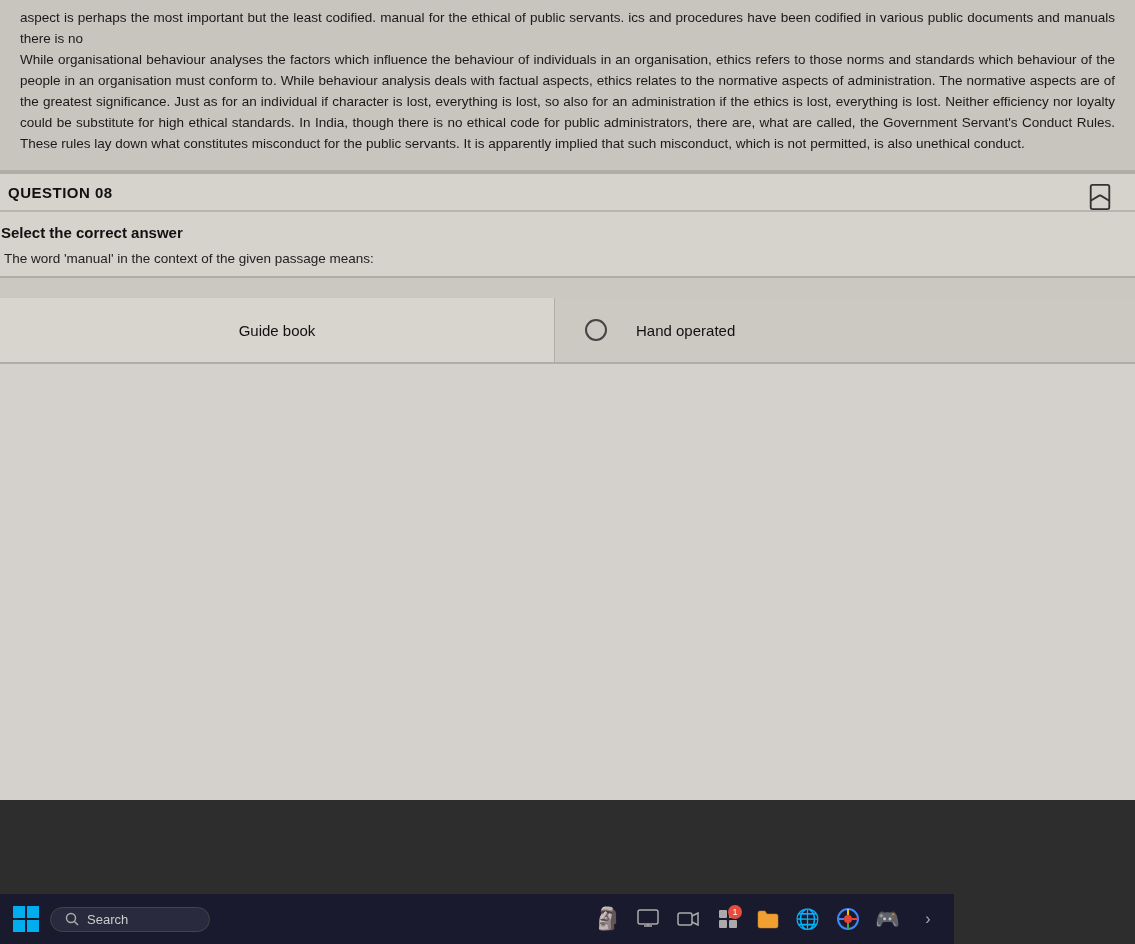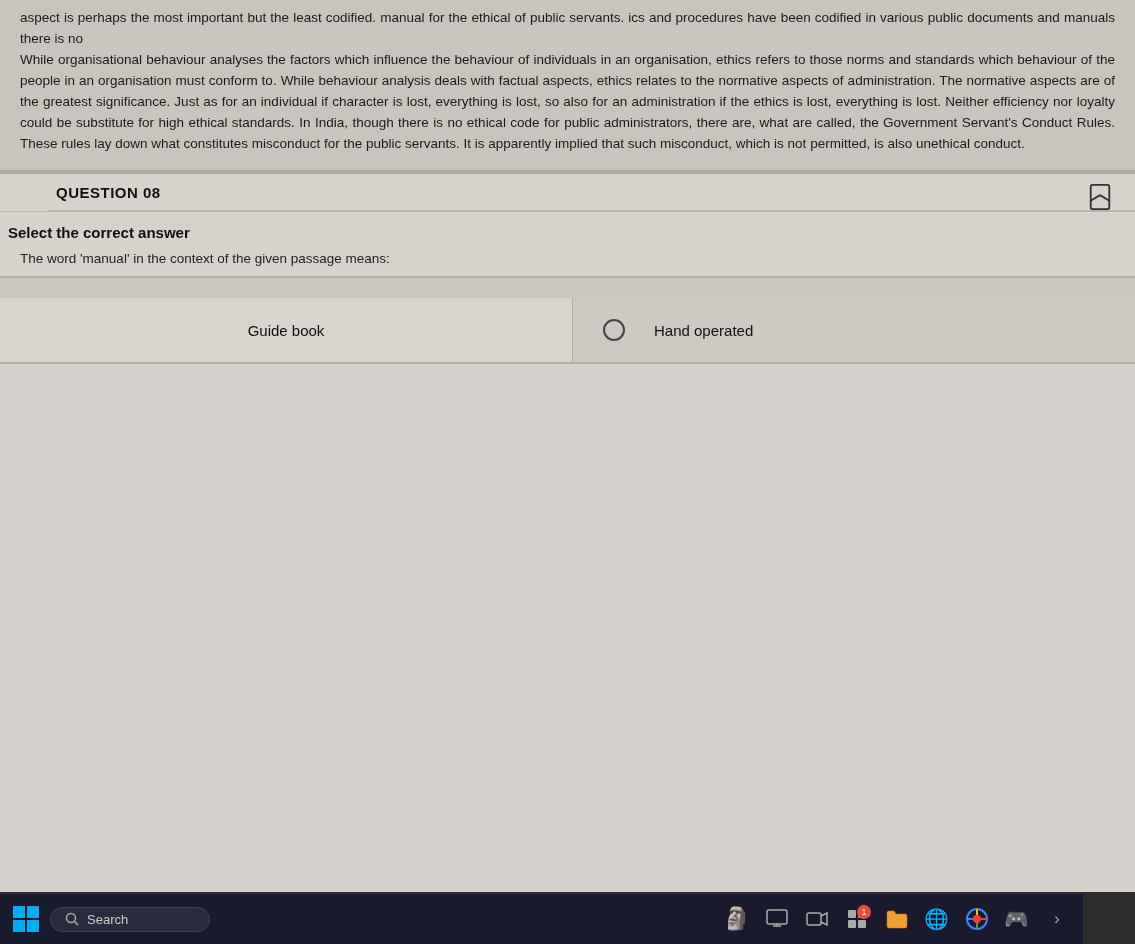--- a/index.html
+++ b/index.html
@@ -7,21 +7,21 @@
       width: 1135px;
       height: 944px;
       background: #2d2d2d;
       font-family: Arial, sans-serif;
       overflow: hidden;
       position: relative;
     }
 
     .main-content {
       width: 1135px;
-      height: 892px;
+      height: 800px;
       background: #d4d0cb;
       position: relative;
     }
 
     .passage-section {
       background: #c8c4be;
       padding: 8px 20px 16px 20px;
       border-bottom: 2px solid #b0aca6;
     }
 
@@ -33,21 +33,20 @@
     }
 
     .question-section {
       background: #d6d2cc;
       padding: 0;
     }
 
     .question-header {
       padding: 10px 20px 8px 8px;
       border-bottom: 1px solid #b8b4ae;
-      margin-left: 48px;
     }
 
     .question-number {
       font-size: 15px;
       font-weight: bold;
       color: #111;
       letter-spacing: 0.5px;
     }
 
     .bookmark-icon {
@@ -55,27 +54,27 @@
       right: 24px;
       top: 8px;
       width: 22px;
       height: 26px;
     }
 
     .question-instruction {
       font-size: 15px;
       font-weight: bold;
       color: #111;
-      padding: 12px 20px 6px 8px;
+      padding: 12px 20px 6px 1px;
     }
 
     .question-text {
       font-size: 13.5px;
       color: #222;
-      padding: 4px 20px 10px 20px;
+      padding: 4px 20px 10px 4px;
     }
 
     .divider {
       height: 2px;
       background: #b0aca6;
       margin: 0;
     }
 
     .options-area {
       background: #cbc7c1;
@@ -103,21 +102,21 @@
       display: flex;
       width: 100%;
       border-bottom: 1px solid #b0aca6;
     }
 
     .option-left {
       flex: 1;
       display: flex;
       align-items: center;
       justify-content: center;
-      padding: 16px 30px;
+      padding: 16px 12px;
       background: #d8d4ce;
       border-right: 1px solid #b0aca6;
       min-height: 64px;
     }
 
     .option-right {
       flex: 1;
       display: flex;
       align-items: center;
       justify-content: flex-start;
@@ -125,21 +124,21 @@
       background: #ccc8c2;
       min-height: 64px;
       gap: 17px;
     }
 
     
     .taskbar {
       position: absolute;
       bottom: 0;
       left: 0;
-      width: 1083px;
+      width: 954px;
       height: 50px;
       background: #1a1a2e;
       display: flex;
       align-items: center;
       padding: 0 8px;
       gap: 6px;
     }
 
     .taskbar-start {
       width: 36px;

